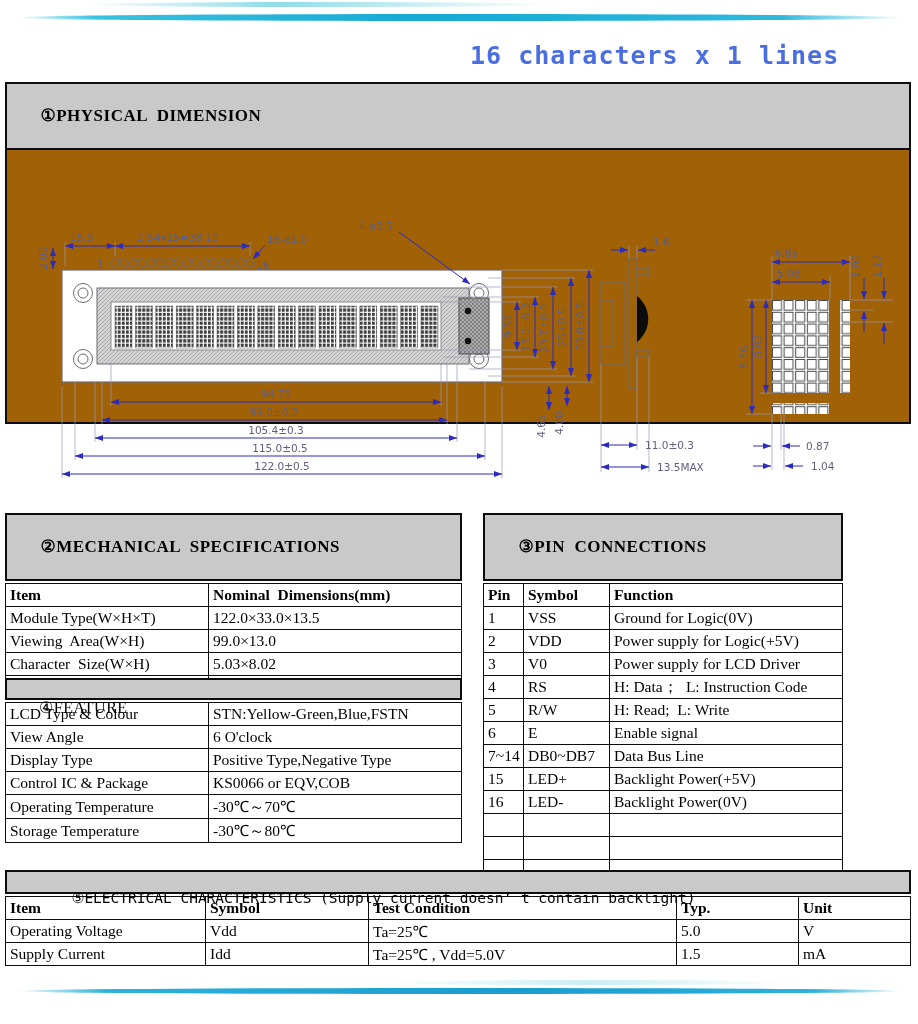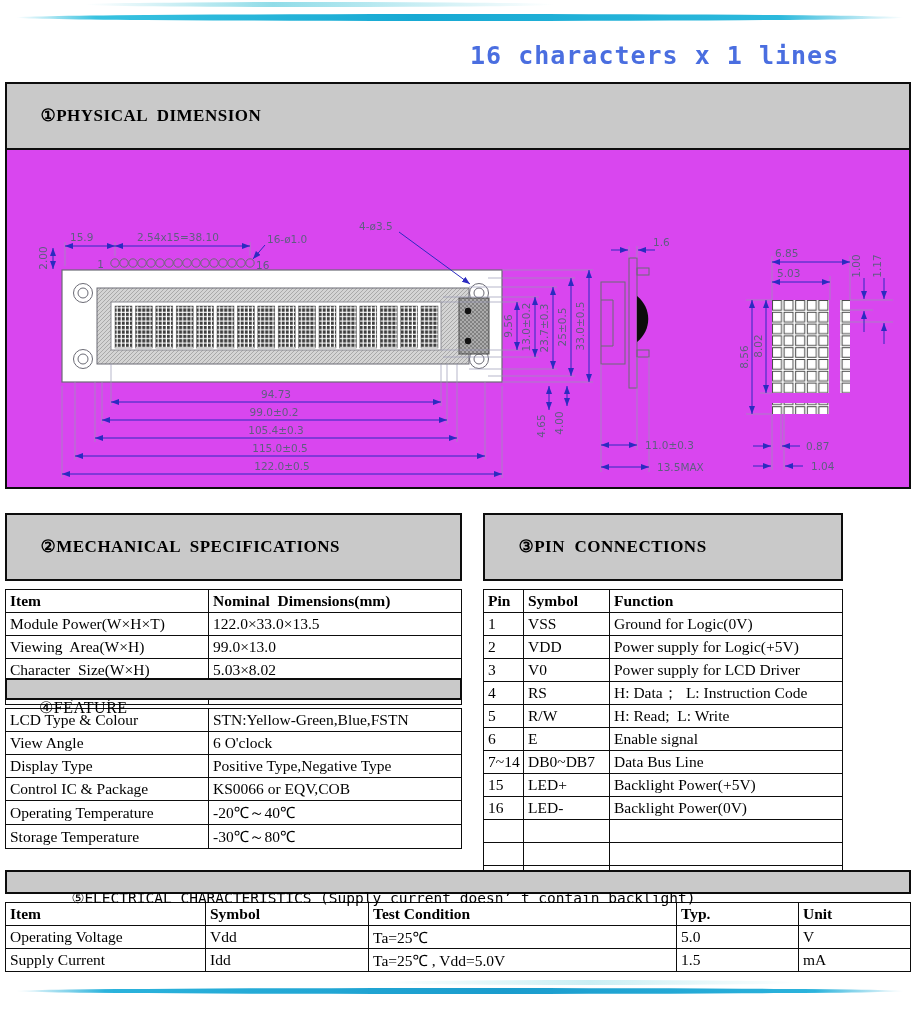--- a/index.html
+++ b/index.html
@@ -15,25 +15,25 @@
     background:linear-gradient(90deg, rgba(80,190,225,0) 0%, #2bb3dc 10%, #1a9ccd 55%, #2bb3dc 90%, rgba(80,190,225,0) 100%); }
   .swoosh-bottom-hi { position:absolute; top:980px; left:380px; width:420px; height:5px; border-radius:50%;
     background:linear-gradient(90deg, rgba(160,225,235,0), rgba(150,222,232,.5) 50%, rgba(160,225,235,0)); }
 
   .doc-title { position:absolute; top:41px; left:470px; width:392px; 
     font-family:"DejaVu Sans Mono", monospace; font-size:25px; font-weight:bold; letter-spacing:1px; color:#4a6ee0; }
 
   .sect-head { background:#c9c9c9; border:2.5px solid #0d0d0d; padding:1px 5px 2px 5px;
     font-family:"Liberation Serif", serif; font-weight:bold; font-size:17px; letter-spacing:.5px; white-space:pre; }
 
-  #sec1 { position:absolute; left:5px; top:82px; width:906px; height:407px; border:2.5px solid #0d0d0d; background:#d946ef; }
+  #sec1 { position:absolute; left:5px; top:82px; width:906px; height:342px; border:2.5px solid #0d0d0d; background:#a16207; }
   #sec1 .sect-head { border:none; border-bottom:2.5px solid #0d0d0d; }
 
   .tbl-wrap { position:absolute; }
-  table { border-collapse:collapse; table-layout:fixed; width:100%; background:#fff; margin-top:8px; }
+  table { border-collapse:collapse; table-layout:fixed; width:100%; background:#fff; margin-top:2px; }
   table, td, th { border:1.5px solid #0d0d0d; }
   td, th { font-family:"Liberation Serif", serif; font-size:15.5px; padding:0 4px; height:23px;
     white-space:pre; overflow:hidden; text-align:left; vertical-align:middle; font-weight:normal; }
   tr.hdr td { font-weight:bold; }
 
   #sec4-head { font-weight:normal; font-size:16px; padding:0 5px 1px 5px; height:22px; }
   #sec5-head { font-family:"DejaVu Sans Mono", monospace; font-weight:normal; font-size:14.5px;
     letter-spacing:0; padding:2px 12px; height:24px; }
 
   
@@ -280,21 +280,21 @@
       <colgroup>
           <col style="width:203px">
           <col>
         </colgroup>
       <tbody>
           <tr class="hdr">
         <td>Item</td>
         <td>Nominal  Dimensions(mm)</td>
       </tr>
       <tr>
-        <td>Module Power(W×H×T)</td>
+        <td>Module Type(W×H×T)</td>
         <td>122.0×33.0×13.5</td>
       </tr>
       <tr>
         <td>Viewing  Area(W×H)</td>
         <td>99.0×13.0</td>
       </tr>
       <tr>
         <td>Character  Size(W×H)</td>
         <td>5.03×8.02</td>
       </tr>
@@ -407,21 +407,21 @@
       <tr>
         <td>Display Type</td>
         <td>Positive Type,Negative Type</td>
       </tr>
       <tr>
         <td>Control IC &amp; Package</td>
         <td>KS0066 or EQV,COB</td>
       </tr>
       <tr>
         <td>Operating Temperature</td>
-        <td>-20℃～40℃</td>
+        <td>-30℃～70℃</td>
       </tr>
       <tr>
         <td>Storage Temperature</td>
         <td>-30℃～80℃</td>
       </tr>
     </tbody>
       </table>
   </div>
 
   <div class="tbl-wrap" style="left:5px; top:870px; width:906px;">

